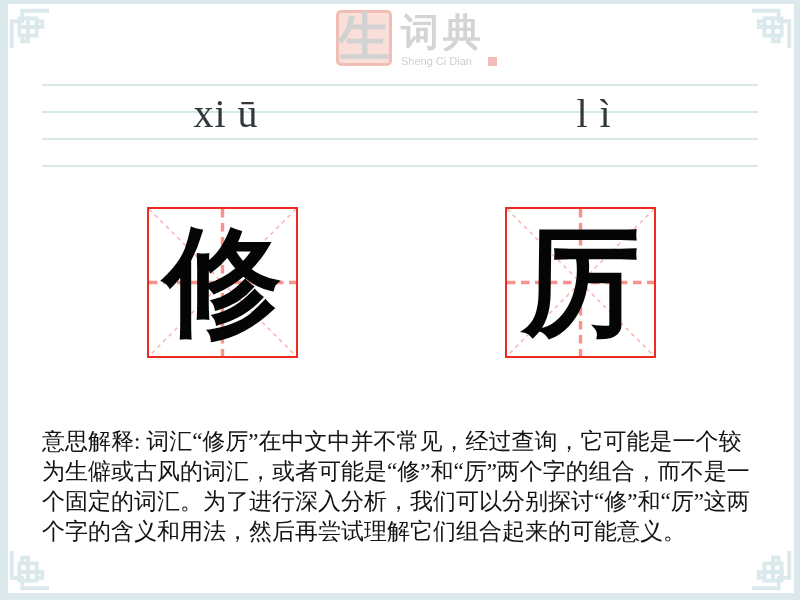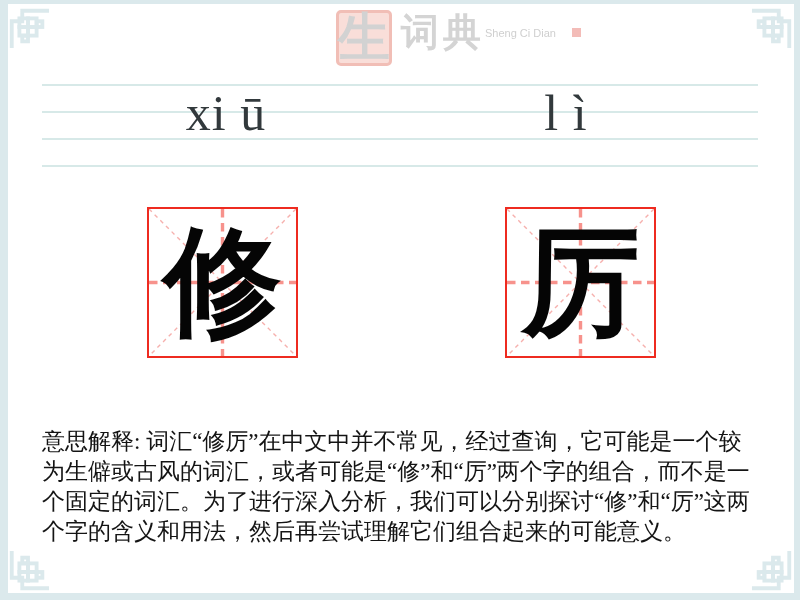--- a/index.html
+++ b/index.html
@@ -42,39 +42,39 @@
   .seal{
     width:56px;height:56px;box-sizing:border-box;flex:0 0 auto;
     background:var(--seal-fill);
     border:3px solid var(--seal-border);border-radius:5px;
     display:flex;align-items:center;justify-content:center;
   }
   .seal-char{
     font-size:52px;font-weight:bold;color:#d2d2d2;line-height:1;
     font-family:"Liberation Serif",serif;
   }
-  .logo-right{display:flex;}
+  .logo-right{display:flex;flex-direction:column;}
   .logo-title{
     font-size:38px;font-weight:bold;color:var(--logo-text-color);
     letter-spacing:4px;line-height:44px;white-space:nowrap;
   }
   .logo-sub{display:flex;align-items:center;gap:16px;margin-top:1px;}
   .logo-roman{font-size:11px;color:#cfcfcf;font-family:"Liberation Sans",sans-serif;white-space:nowrap;}
   .logo-square{width:9px;height:9px;background:var(--logo-accent);}
 
   
   .pinyin-line{position:absolute;left:42px;width:716px;height:2px;background:var(--pinyin-line-color);}
   .pl1{top:84px;} .pl2{top:111px;} .pl3{top:138px;} .pl4{top:165px;}
   .pinyin-text{
     position:absolute;top:84px;width:160px;height:58px;
     display:flex;align-items:center;justify-content:center;
-    font-size:50px;color:var(--pinyin-text-color);letter-spacing:1px;
+    font-size:40px;color:var(--pinyin-text-color);letter-spacing:1px;
   }
   .pinyin-text.left{left:146px;}
-  .pinyin-text.right{left:486px;}
+  .pinyin-text.right{left:514px;}
 
   
   .char-box{
     position:absolute;top:207px;width:151px;height:151px;box-sizing:border-box;
     border:2px solid var(--grid-border-color);background:#ffffff;
   }
   .char-box.first{left:147px;}
   .char-box.second{left:505px;}
   .char-box svg{position:absolute;inset:0;width:100%;height:100%;display:block;}
   .guide-diag{stroke:var(--grid-diagonal-color);stroke-width:1.4;stroke-dasharray:4 4;}

